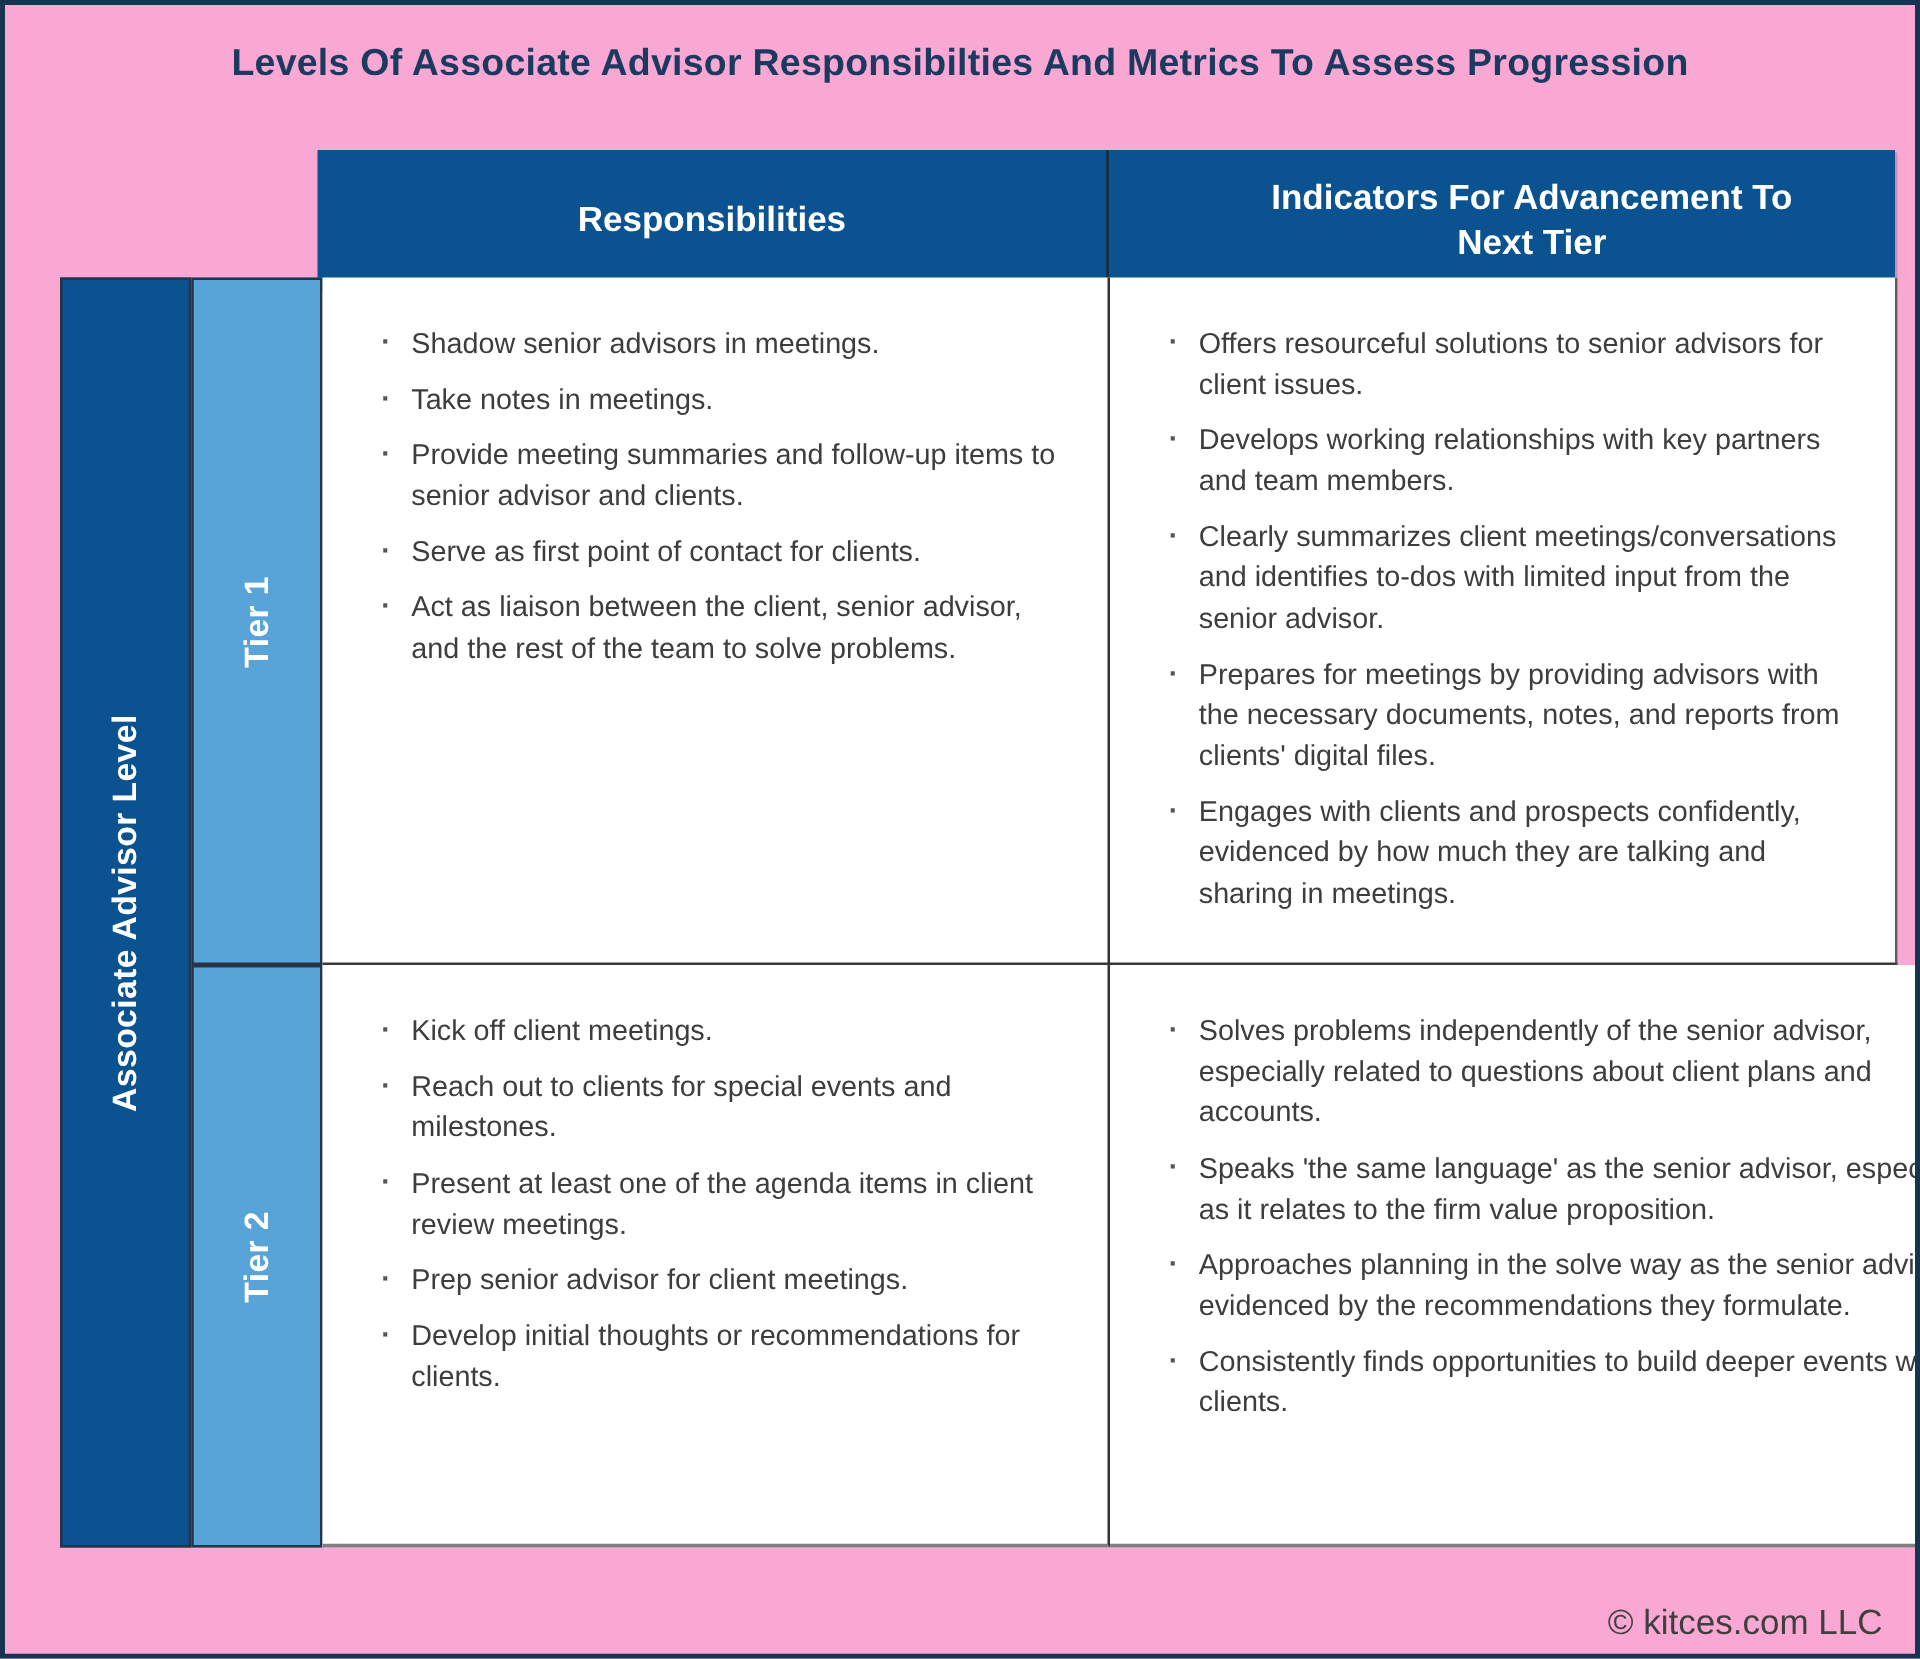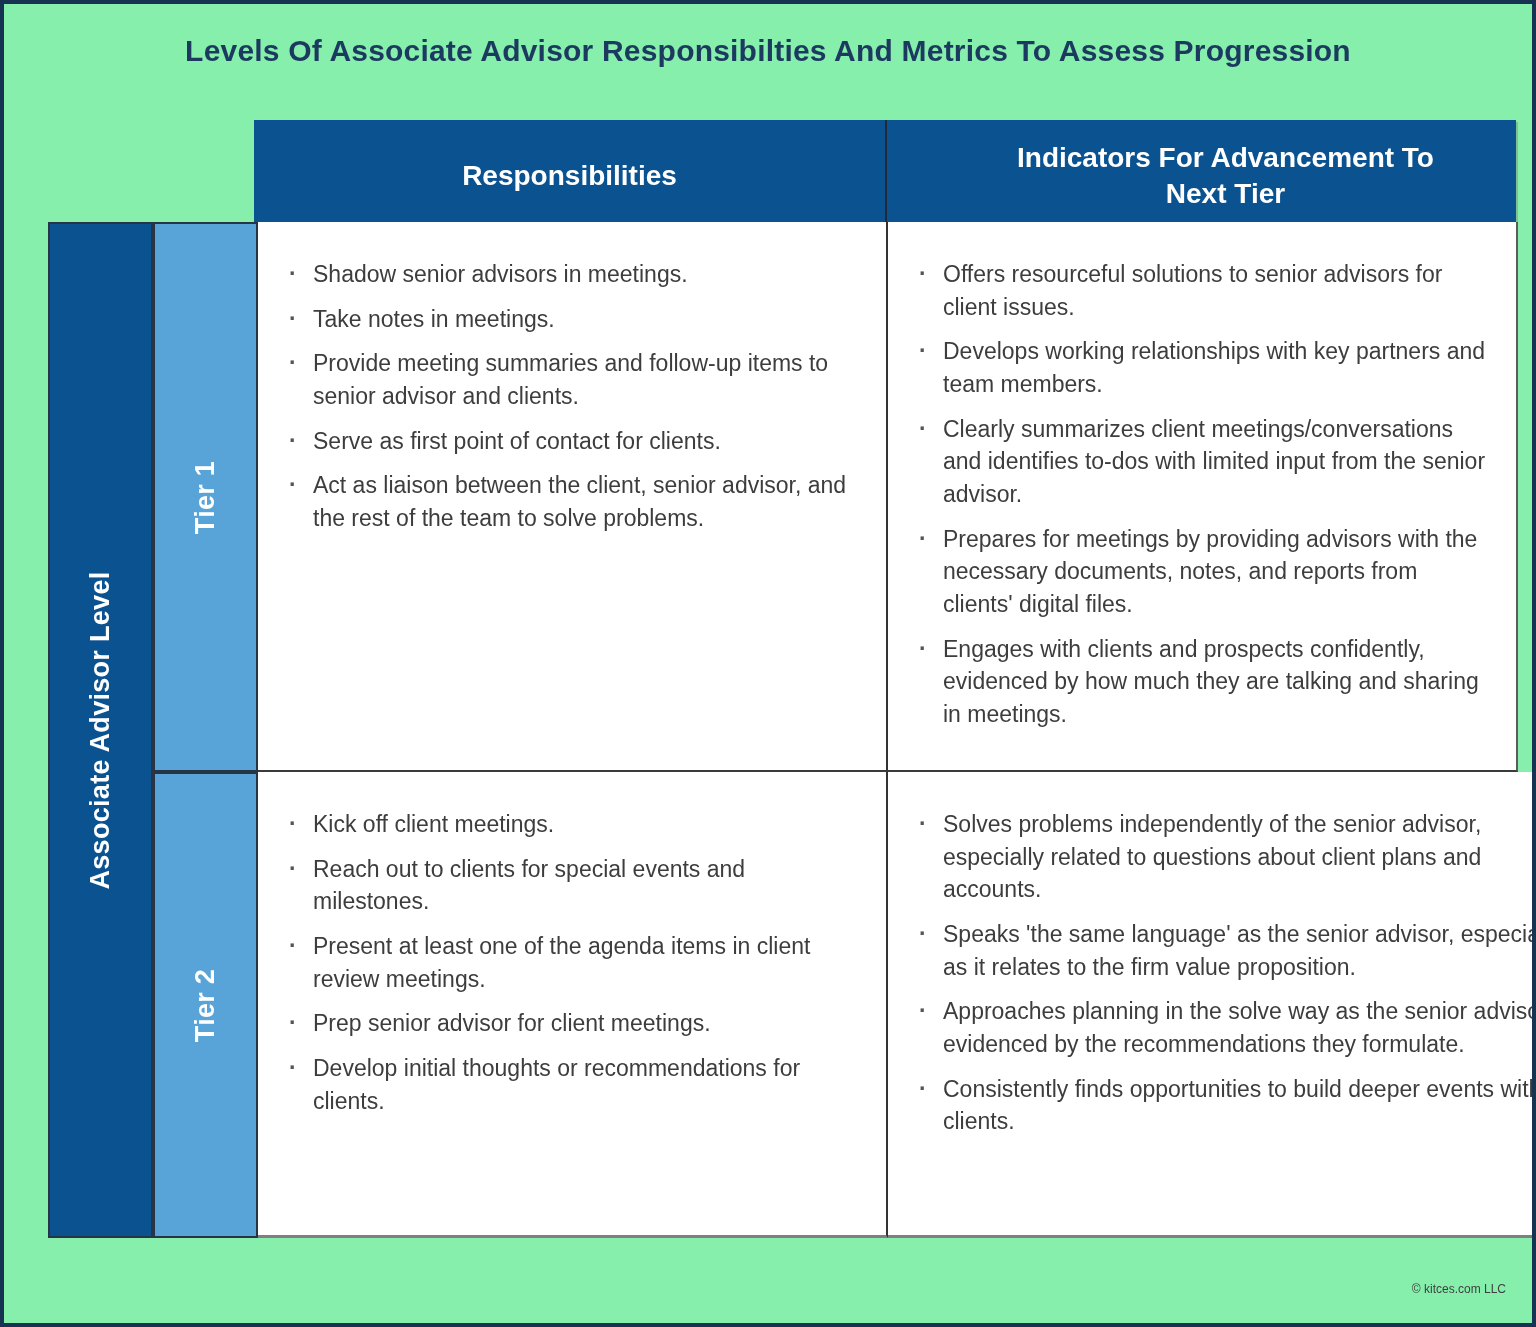--- a/index.html
+++ b/index.html
@@ -3,21 +3,21 @@
 <meta charset="utf-8">
 <style>
   * { box-sizing: border-box; margin: 0; padding: 0; }
   html, body { background: #ffffff; }
   body { font-family: "Liberation Sans", sans-serif; }
 
   .canvas {
     position: relative;
     width: 1536px;
     height: 1327px;
-    background: #86efac;
+    background: #f9a8d4;
     border: 4px solid #173352;
     overflow: hidden;
   }
 
   .title {
     position: absolute;
     top: 30px; left: 0; right: 0;
     text-align: center;
     font-size: 30px;
     font-weight: 700;
@@ -83,21 +83,21 @@
   .cell.r1c2 { left: 884px; top: 218px; width: 630px; height: 550px;
                border-right: 2px solid #5c5c5c; border-bottom: 2px solid #3a3a3a; }
   .cell.r2c1 { left: 254px; top: 768px; width: 630px; height: 466px;
                border-right: 2px solid #333333; border-bottom: 3px solid #7f7f7f; }
   .cell.r2c2 { left: 884px; top: 768px; width: 718px; height: 466px;
                border-right: 2px solid #5c5c5c; border-bottom: 3px solid #7f7f7f; }
 
   .cell ul {
     list-style: none;
     margin: 0;
-    padding: 36px 26px 0 24px;
+    padding: 36px 26px 0 40px;
   }
   .cell li {
     position: relative;
     padding-left: 31px;
     font-size: 23px;
     line-height: 1.42;
     color: #3d3d3d;
     margin-bottom: 12px;
   }
   .cell li::before {
@@ -106,21 +106,21 @@
     left: 7px;
     top: -1px;
     color: #555555;
     font-weight: 700;
   }
 
   .footer {
     position: absolute;
     right: 26px;
     top: 1278px;
-    font-size: 12px;
+    font-size: 28px;
     color: #3f3f3f;
   }
 </style>
 </head>
 <body>
 
 <div class="canvas">
 
   <h1 class="title">Levels Of Associate Advisor Responsibilties And Metrics To Assess Progression</h1>
 

